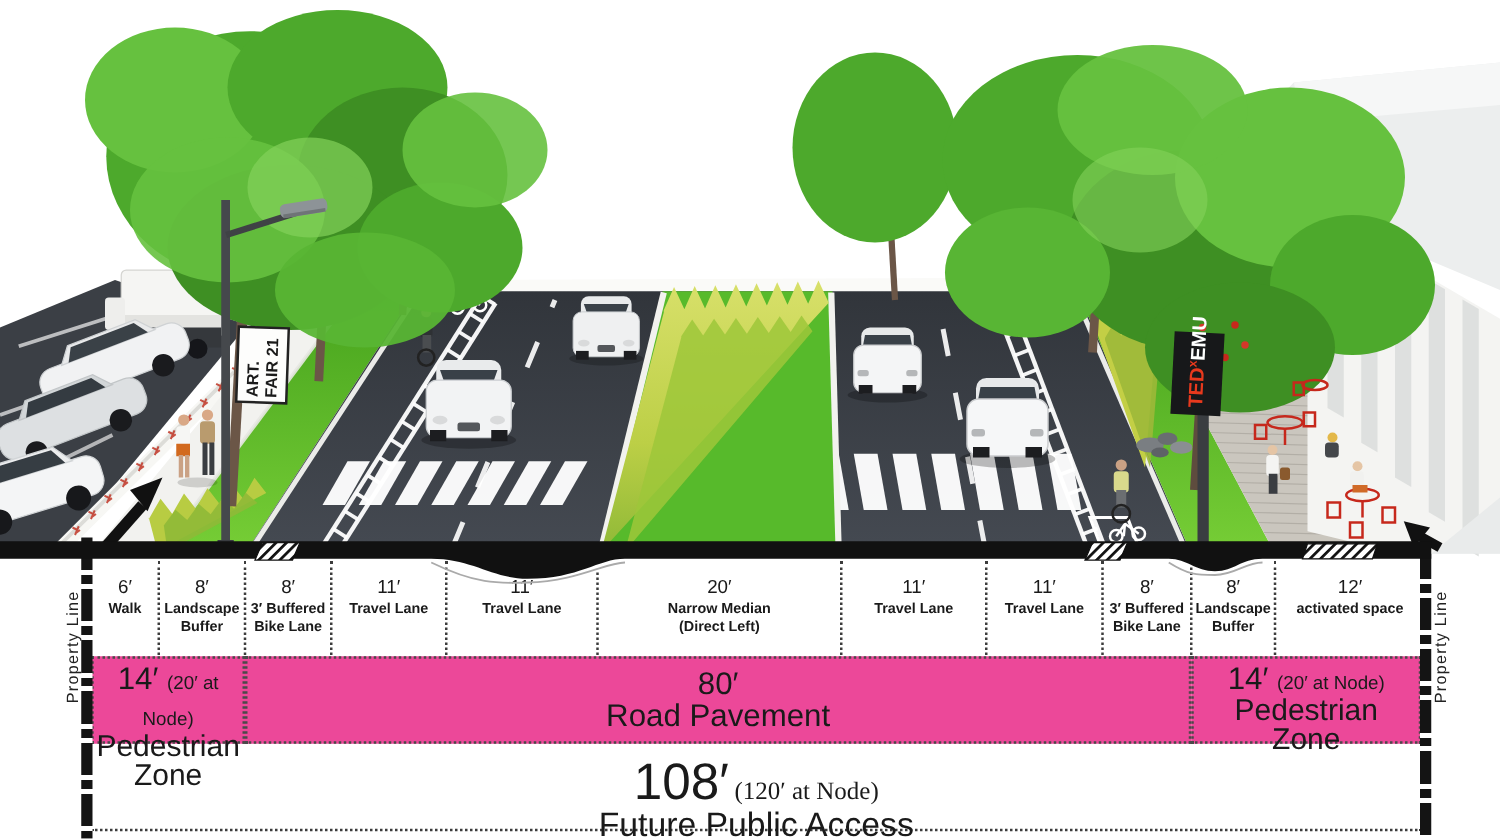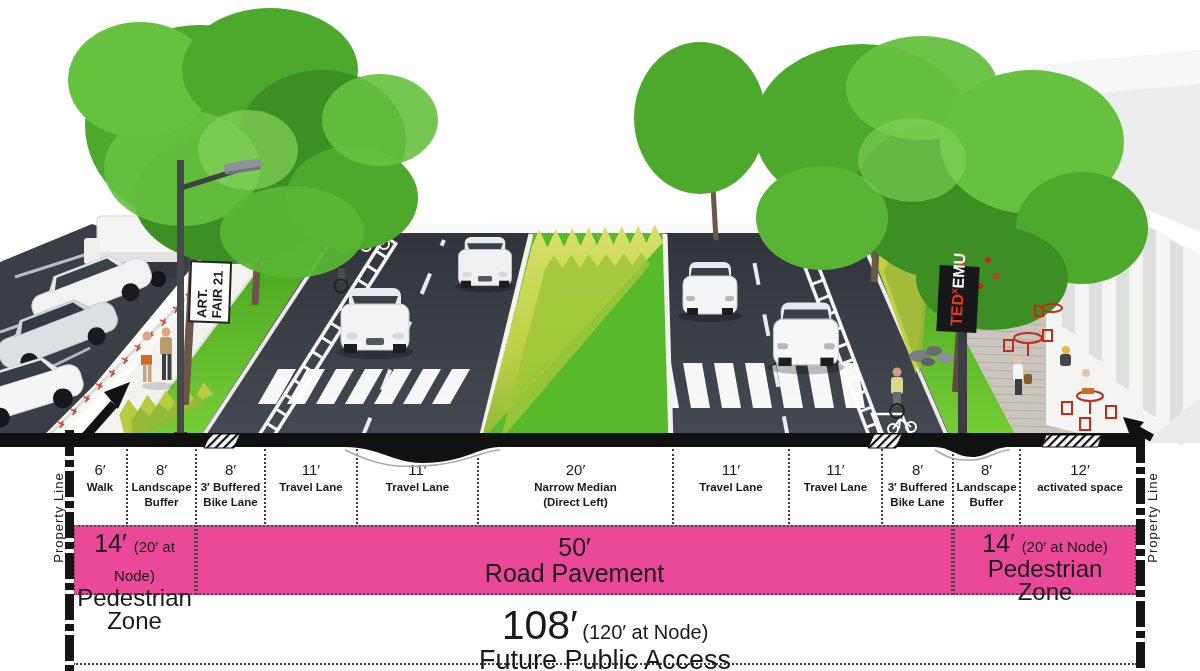--- a/index.html
+++ b/index.html
@@ -11,21 +11,21 @@
   .lane-name{font-size:11.5px;margin-top:3px;font-weight:bold;}
   .divider{position:absolute;top:449px;height:75px;width:0;border-left:2px dotted #3c3c3c;}
   .zone-box{position:absolute;top:525px;height:70px;background:#ec4899;
             border:2px dotted #4a4a4a;text-align:center;box-sizing:border-box;}
   .zone-dim{font-size:25px;margin-top:2px;}
   .zone-note{font-size:15px;}
   .zone-name{font-size:24px;line-height:0.95;}
   #total-box{position:absolute;left:73px;width:1064px;top:597px;height:66px;
              border-bottom:2px dotted #3c3c3c;text-align:center;}
   .total-dim{font-size:41px;}
-  .total-note{font-size:20px;}
+  .total-note{font-size:20px;font-family:Liberation Serif, serif;}
   .total-name{font-size:27px;line-height:1.0;margin-top:-2px;}
   .prop-dash{position:absolute;width:9px;
      background:repeating-linear-gradient(to bottom,#141414 0 26px,#ffffff 26px 30px,#141414 30px 37px,#ffffff 37px 41px);}
   .prop-label{position:absolute;font-size:13px;letter-spacing:1px;color:#222;
      transform:rotate(-90deg);transform-origin:center;white-space:nowrap;width:120px;text-align:center;}
   #scene{position:absolute;left:0;top:0;pointer-events:none;}
 </style>
 </head>
 <body>
 
@@ -95,21 +95,21 @@
     <div class="divider" style="left:952px;"></div>
     <div class="divider" style="left:1019px;"></div>
 
     <div class="zone-box" style="left:73px;width:123px;">
       <div class="zone-dim"><span>14′</span>
         <span class="zone-note">(20′ at Node)</span></div>
       <div class="zone-name">Pedestrian</div>
       <div class="zone-name">Zone</div>
     </div>
     <div class="zone-box" style="left:196px;width:757px;">
-      <div class="zone-dim" style="margin-top:6px;">50′</div>
+      <div class="zone-dim" style="margin-top:6px;">80′</div>
       <div class="zone-name" style="font-size:25px;text-align:center;">Road Pavement</div>
     </div>
     <div class="zone-box" style="left:953px;width:184px;">
       <div class="zone-dim"><span>14′</span>
         <span class="zone-note">(20′ at Node)</span></div>
       <div class="zone-name">Pedestrian</div>
       <div class="zone-name">Zone</div>
     </div>
 
     <div id="total-box">

